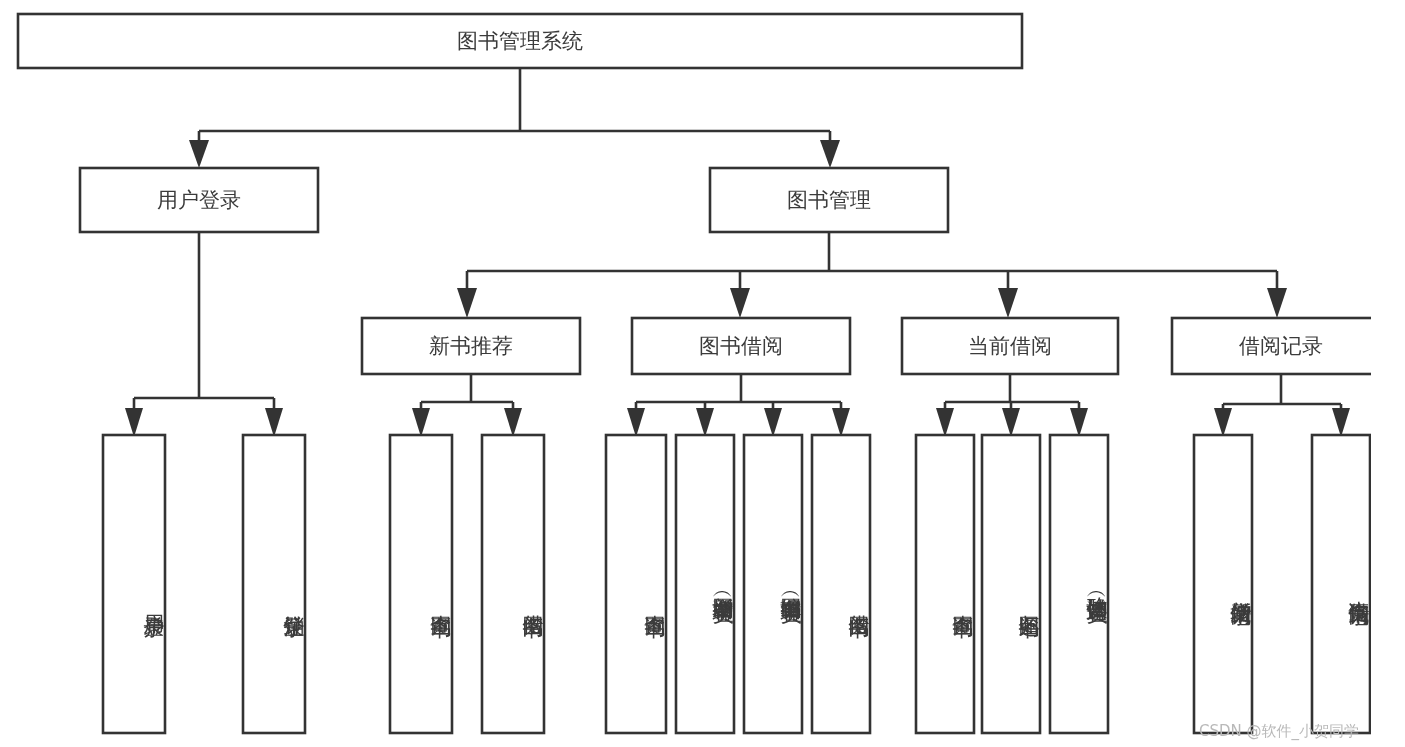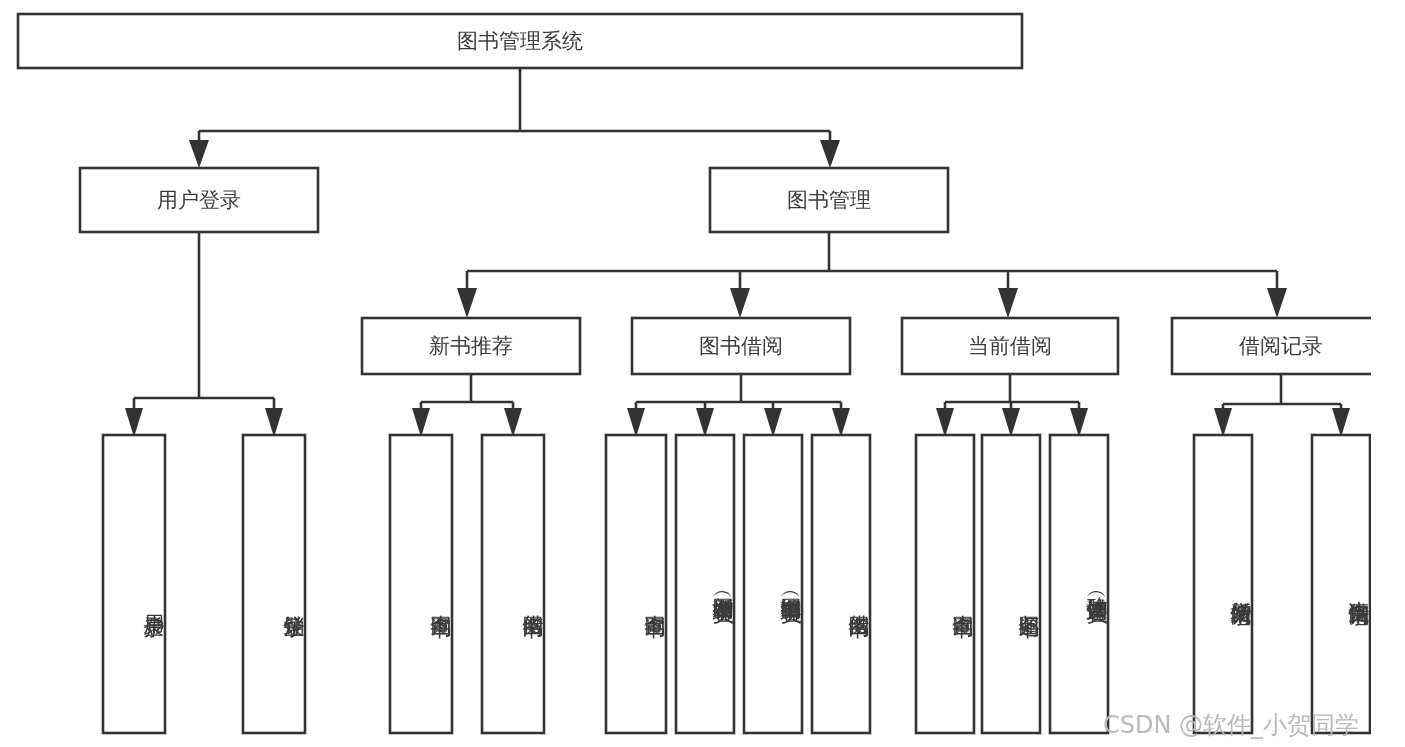--- a/index.html
+++ b/index.html
@@ -66,21 +66,21 @@
     letter-spacing: 1px;
     text-align: center;
     white-space: nowrap;
     user-select: none;
   }
   .watermark {
     position: absolute;
     right: 12px;
     bottom: 6px;
     font-family: "DejaVu Sans", "Liberation Sans", sans-serif;
-    font-size: 24px;
+    font-size: 15px;
     color: #b9b9b9;
     white-space: nowrap;
     user-select: none;
   }
 </style>
 </head>
 <body>
 
 <div id="diagram-root">
 

